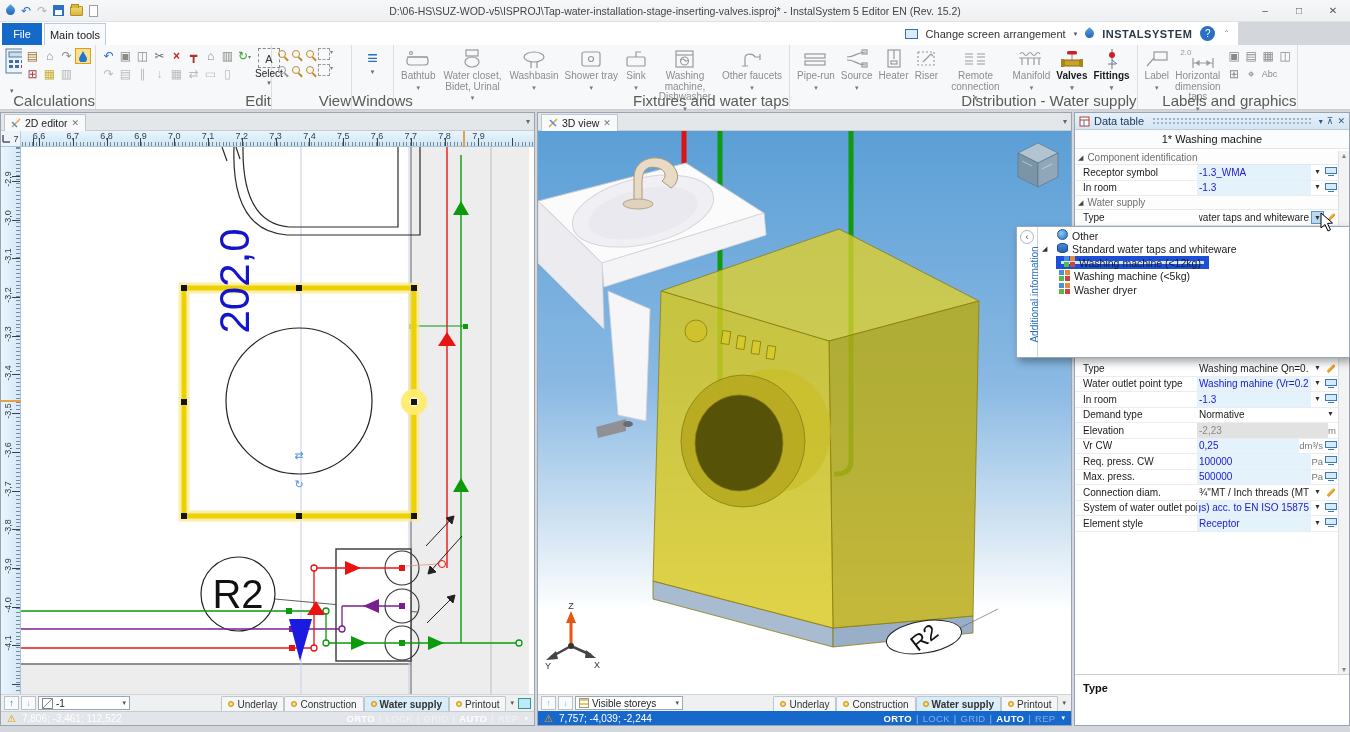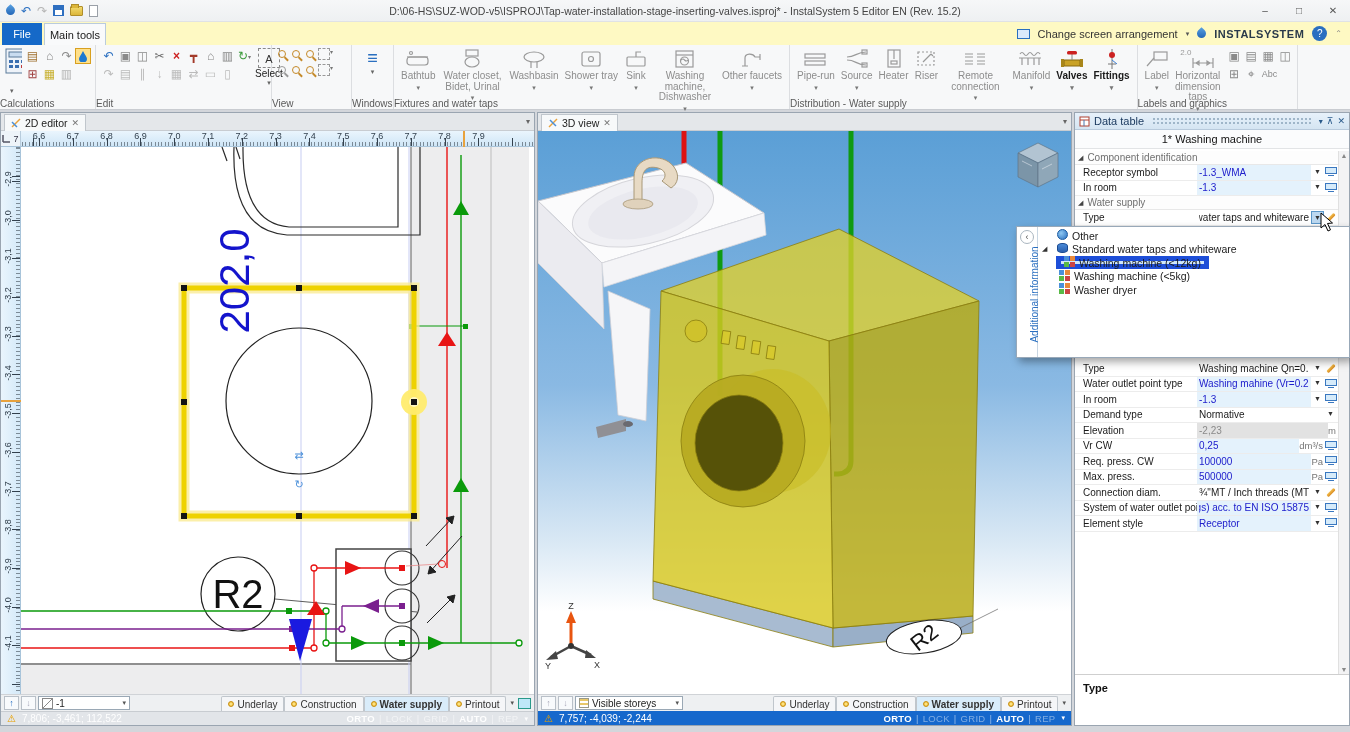--- a/index.html
+++ b/index.html
@@ -12,31 +12,31 @@
   .wtitle{position:absolute;left:0;right:0;text-align:center;font-size:10.5px;color:#444}
   .wctrl{position:absolute;right:0;top:0;display:flex;height:22px}
   .wbtn{width:34px;text-align:center;line-height:22px;color:#555;font-size:10px}
   .drop{display:inline-block;width:9px;height:9px;background:linear-gradient(135deg,#5aa2e2,#1a5cb0);border-radius:0 50% 50% 50%;transform:rotate(45deg)}
   .floppy{display:inline-block;width:11px;height:11px;background:#2e6fc0;position:relative}
   .floppy::after{content:"";position:absolute;left:2px;bottom:1px;width:7px;height:5px;background:#fff}
   .folder{display:inline-block;width:13px;height:10px;background:linear-gradient(#f2da6e,#dcb63a);border:1px solid #b08e2a;border-radius:1px;position:relative}
   .folder::before{content:"";position:absolute;left:0;top:-3px;width:6px;height:3px;background:#dcb63a;border:1px solid #b08e2a;border-bottom:none}
   .page{display:inline-block;width:9px;height:12px;background:#fff;border:1px solid #9aa0a8}
   
-  .tabrow{position:absolute;left:0;top:22px;width:1350px;height:23px;background:#fef9c3}
+  .tabrow{position:absolute;left:0;top:22px;width:1238px;height:23px;background:#ffffff}
   .filebtn{position:absolute;left:2px;top:1px;width:40px;height:22px;background:#1569c8;color:#fff;text-align:center;line-height:22px}
   .maintab{position:absolute;left:44px;top:1px;width:62px;height:23px;background:#f9fafb;border:1px solid #b9cbdd;border-bottom:none;text-align:center;line-height:22px;color:#1a1a1a}
   .tr-right{position:absolute;right:8px;top:0;height:23px;display:flex;align-items:center;gap:8px;color:#333}
   .helpdot{width:15px;height:15px;border-radius:50%;background:#2a6fc0;color:#fff;text-align:center;line-height:15px;font-size:10px}
   .brand{font-weight:bold;letter-spacing:.5px;color:#2a3a4a;font-size:11px}
   .miniscreen{display:inline-block;width:13px;height:10px;border:1.5px solid #2a6fc0;background:#dbeafc;position:relative}
   
   .ribbon{position:absolute;left:0;top:45px;width:1350px;height:65px;background:#f7f8f9;border-bottom:1px solid #c9ccd1;display:flex}
   .rgroup{position:relative;border-right:1px solid #dcdee1;padding:3px 4px 13px 4px;flex:none}
-  .glabel{position:absolute;left:0;right:0;bottom:0;text-align:left;font-size:10px;color:#5a5a5a}
+  .glabel{position:absolute;left:0;right:0;bottom:0;text-align:right;font-size:15px;color:#5a5a5a}
   .gi{display:inline-flex;align-items:center;justify-content:center;width:17px;height:16px;font-size:12px;color:#8a8a8a}
   .gitems{display:flex;align-items:flex-start}
   .ritem{display:flex;flex-direction:column;align-items:center;padding:0 3px;color:#8d8d8d;font-size:10px;line-height:10.5px;text-align:center}
   .ritem.on{color:#1a1a1a;font-weight:bold}
   .ricon{height:22px;display:flex;align-items:center}
   .rlabel{margin-top:1px;max-width:62px}
   .rarrow{font-size:7px;color:#777;margin-top:1px}
   .mag{display:inline-block;width:8px;height:8px;border:1.5px solid #c58a2a;border-radius:50%;position:relative;margin:2px 4px 2px 2px}
   .mag::after{content:"";position:absolute;width:5px;height:1.5px;background:#c58a2a;right:-4px;bottom:-2px;transform:rotate(45deg)}
   .mag.gray{border-color:#999}.mag.gray::after{background:#999}

